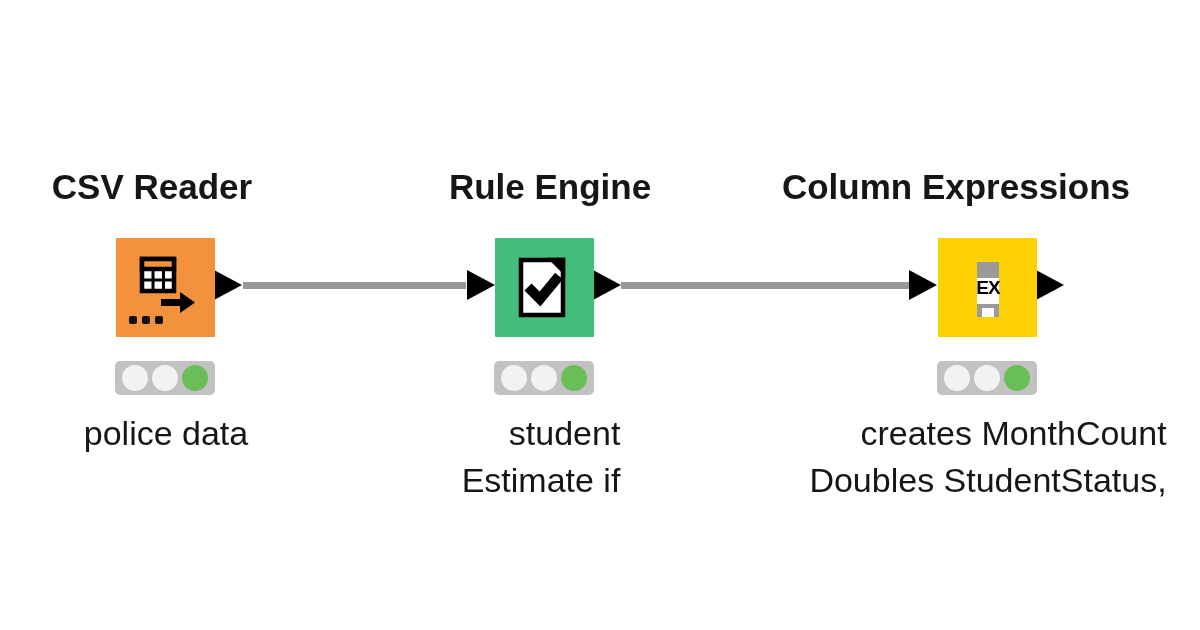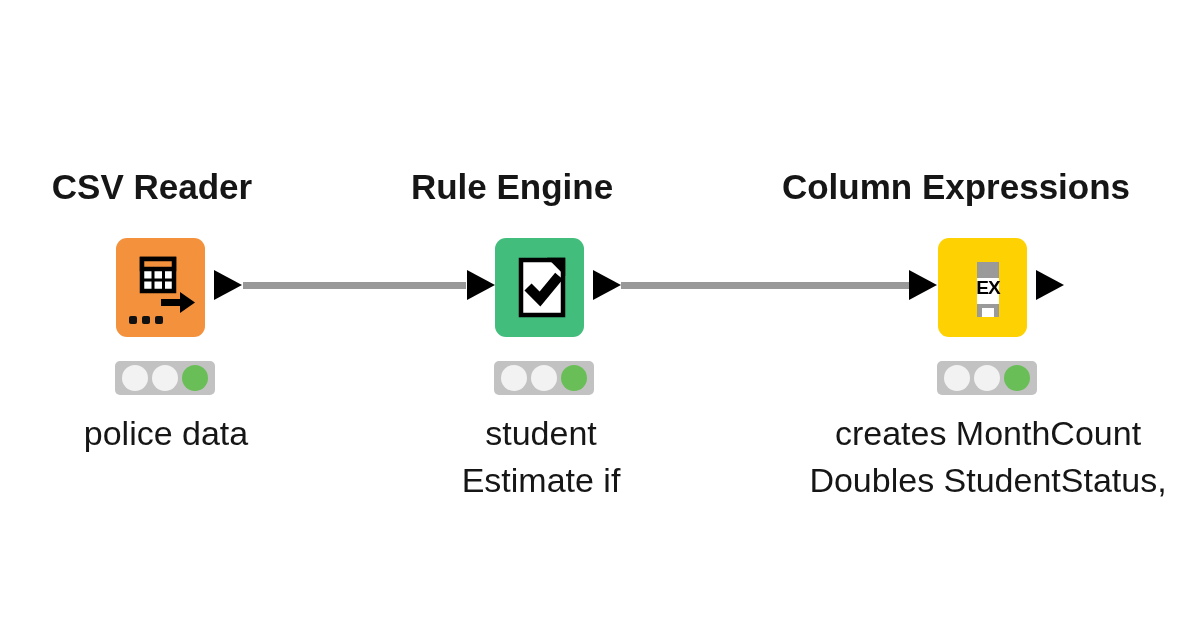--- a/index.html
+++ b/index.html
@@ -18,23 +18,23 @@
     transform: translateX(-50%);
     font-size: 35px;
     line-height: 42px;
     font-weight: bold;
     color: #161616;
     white-space: nowrap;
   }
   .node {
     position: absolute;
     top: 193px;
-    width: 89px;
+    width: 99px;
     height: 99px;
-    border-radius: 11px;
+    border-radius: 1px;
   }
   .node svg { position: absolute; left: 0; top: 0; }
   .port {
     position: absolute;
     top: 225px;
     width: 0; height: 0;
     border-top: 15px solid transparent;
     border-bottom: 15px solid transparent;
     border-left: 28px solid #000000;
   }
@@ -60,21 +60,21 @@
     height: 26px;
     border-radius: 50%;
   }
   .anno {
     position: absolute;
     top: 365px;
     transform: translateX(-50%);
     font-size: 34px;
     line-height: 47px;
     color: #161616;
-    text-align: center;
+    text-align: right;
     white-space: nowrap;
   }
 </style>
 </head>
 <body>
 
 <div class="canvas">
 
   <div class="conn" style="left: 243px; width: 223px; background-color: rgb(153, 153, 153);"></div>
   <div class="conn" style="left: 621px; width: 288px; background-color: rgb(153, 153, 153);"></div>
@@ -102,21 +102,21 @@
   </div>
   <div class="traffic-light" style="left: 115px; background-color: rgb(194, 194, 194);">
     <span class="light" style="background-color: rgb(242, 242, 242);"></span>
     <span class="light" style="background-color: rgb(242, 242, 242);"></span>
     <span class="light" style="background-color: rgb(106, 190, 88);"></span>
   </div>
   <div class="anno" style="left:166px">
     <div>police data</div>
   </div>
 
-  <div class="node-title" style="left:512px">Rule Engine</div>
+  <div class="node-title" style="left:550px">Rule Engine</div>
   <div class="node" style="left: 495px; background-color: rgb(66, 189, 124);">
     <svg viewBox="0 0 99 99" width="99" height="99">
       <rect x="26" y="22" width="42" height="55" fill="#ffffff" stroke="#000000" stroke-width="4.5"></rect>
       <polygon points="52,19.8 70.2,19.8 70.2,38" fill="#000000"></polygon>
       <path d="M33,49 L45,61 L64,38" fill="none" stroke="#000000" stroke-width="10"></path>
     </svg>
   </div>
   <div class="traffic-light" style="left: 494px; background-color: rgb(194, 194, 194);">
     <span class="light" style="background-color: rgb(242, 242, 242);"></span>
     <span class="light" style="background-color: rgb(242, 242, 242);"></span>

